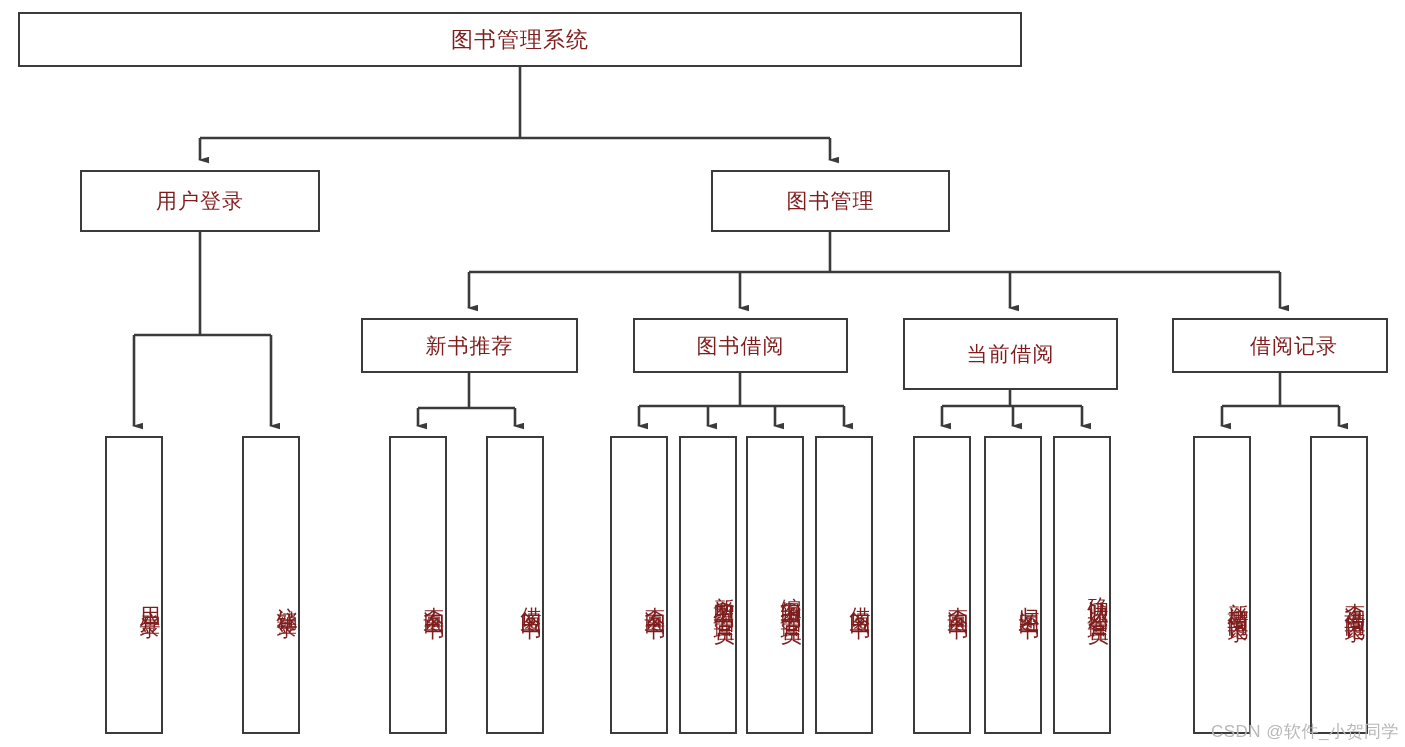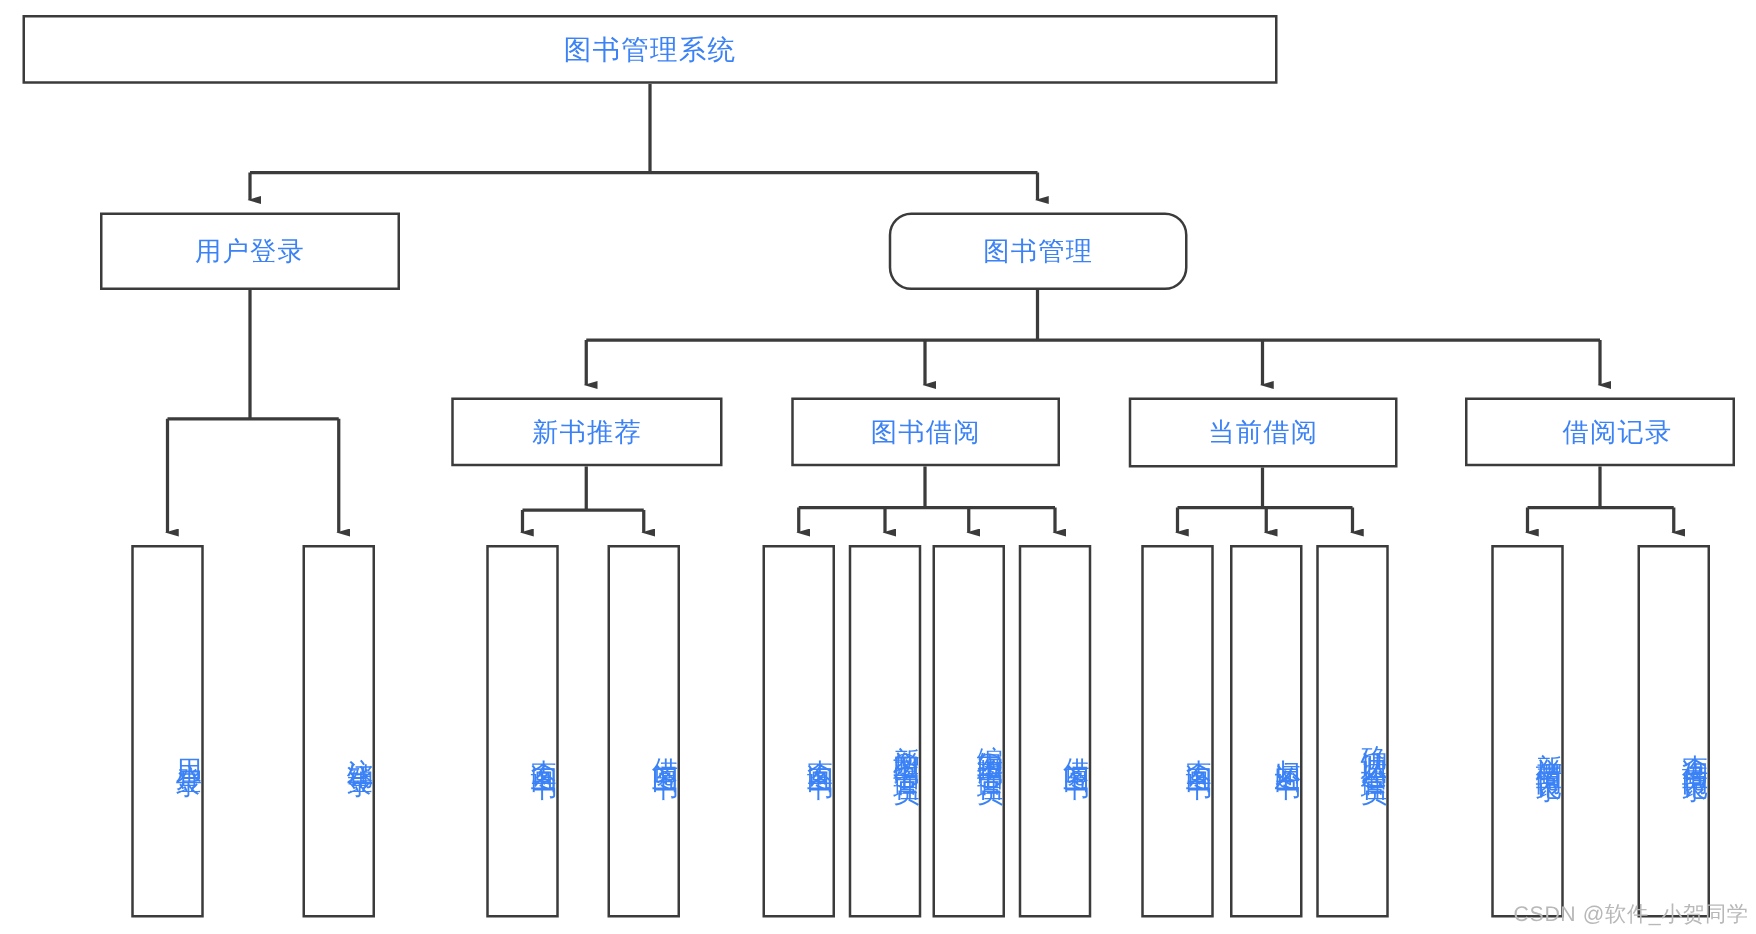--- a/index.html
+++ b/index.html
@@ -1,21 +1,21 @@
 <!DOCTYPE html>
 <html><head>
 <meta charset="utf-8">
 <style>
   html,body{margin:0;padding:0;background:#ffffff;}
   body{width:1405px;height:747px;font-family:"Liberation Sans","DejaVu Sans",sans-serif;}
   #stage{position:relative;width:1405px;height:747px;overflow:hidden;background:#fff;}
   #wires{position:absolute;left:0;top:0;width:1405px;height:747px;}
   .node{position:absolute;box-sizing:border-box;background:#ffffff;
         border:2px solid #3b3b3b;display:flex;align-items:center;justify-content:center;
-        color:#3b82f6;}
+        color:#7f1d1d;}
   .node.h{font-size:21px;letter-spacing:1px;}
   .node.v{writing-mode:vertical-rl;text-orientation:upright;font-size:21px;
           letter-spacing:4px;line-height:1.0;padding-top:26px;align-items:flex-start;
           justify-content:center;}
   .node.root{font-size:22px;}
   #watermark{position:absolute;right:6px;bottom:4px;font-size:17px;color:#b8b8b8;
              letter-spacing:0.5px;white-space:nowrap;margin-top:36px;}
 </style>
 </head>
 <body>
@@ -68,25 +68,25 @@
       <path d="M1280,373 L1280,406"></path>
       <path d="M1222,406 L1339,406"></path>
       <path d="M1222,406 L1222,426" marker-end="url(#arw)"></path>
       <path d="M1339,406 L1339,426" marker-end="url(#arw)"></path>
     </g>
   </svg>
 
   <div class="node h root" style="left: 18px; top: 12px; width: 1004px; height: 55px;">图书管理系统</div>
 
   <div class="node h" style="left: 80px; top: 170px; width: 240px; height: 62px;">用户登录</div>
-  <div class="node h" style="left: 711px; top: 170px; width: 239px; height: 62px; border-radius: 18px;">图书管理</div>
+  <div class="node h" style="left: 711px; top: 170px; width: 239px; height: 62px;">图书管理</div>
 
   <div class="node h" style="left: 633px; top: 318px; width: 215px; height: 55px;">图书借阅</div>
   <div class="node h" style="left: 361px; top: 318px; width: 217px; height: 55px;">新书推荐</div>
-  <div class="node h" style="left: 903px; top: 318px; width: 215px; height: 56px;">当前借阅</div>
+  <div class="node h" style="left: 903px; top: 318px; width: 215px; height: 72px;">当前借阅</div>
   <div class="node h" style="left: 1172px; top: 318px; width: 216px; height: 55px; padding-left: 28px;">借阅记录</div>
 
   <div class="node v" style="left: 105px; top: 436px; width: 58px; height: 298px;">用户登录</div>
   <div class="node v" style="left: 242px; top: 436px; width: 58px; height: 298px;">注销登录</div>
   <div class="node v" style="left: 389px; top: 436px; width: 58px; height: 298px;">查询图书</div>
   <div class="node v" style="left: 486px; top: 436px; width: 58px; height: 298px;">借阅图书</div>
   <div class="node v" style="left: 610px; top: 436px; width: 58px; height: 298px;">查询图书</div>
   <div class="node v" style="left: 679px; top: 436px; width: 58px; height: 298px;">新增图书（管理员）</div>
   <div class="node v" style="left: 746px; top: 436px; width: 58px; height: 298px;">编辑图书（管理员）</div>
   <div class="node v" style="left: 815px; top: 436px; width: 58px; height: 298px;">借阅图书</div>

